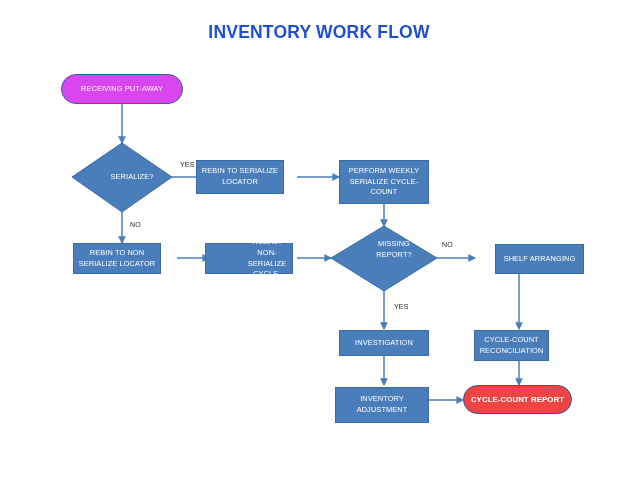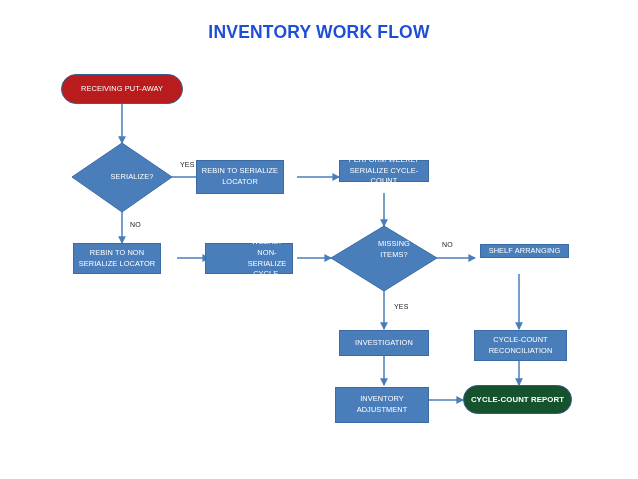--- a/index.html
+++ b/index.html
@@ -44,26 +44,26 @@
     font-size: 7.4px;
     line-height: 1.45;
     padding: 2px 4px;
     letter-spacing: 0.1px;
   }
   .node.process {
     background: #4a7ebb;
     border: 1px solid #3b6ba5;
   }
   .node.terminator {
-    background: #b91c1c;
+    background: #d946ef;
     border: 1.3px solid #34618f;
     border-radius: 999px;
   }
   .node.terminator.strong {
-    background: #14532d;
+    background: #ef4444;
     border: 1.8px solid #2f5c8c;
     font-weight: bold;
     font-size: 7.8px;
   }
   .node.decision {
     background: transparent;
     border: none;
     color: #ffffff;
   }
   .decision-label {
@@ -131,46 +131,46 @@
   </div>
 
   <div class="node decision" style="left:72px; top:160px; width:100px; height:34px;">
     <span class="decision-label">SERIALIZE?</span>
   </div>
 
   <div class="node process" style="left:196px; top:160px; width:88px; height:34px;">
     <span>REBIN TO SERIALIZE LOCATOR</span>
   </div>
 
-  <div class="node process" style="left:339px; top:160px; width:90px; height:22px;">
+  <div class="node process" style="left:339px; top:160px; width:90px; height:44px;">
     <span>PERFORM WEEKLY SERIALIZE CYCLE-COUNT</span>
   </div>
 
   <div class="node process" style="left:73px; top:243px; width:88px; height:31px;">
     <span>REBIN TO NON SERIALIZE LOCATOR</span>
   </div>
 
   <div class="node process" style="left:205px; top:243px; width:88px; height:31px;padding-left:40px;">
     <span>PERFORM WEEKLY NON-SERIALIZE CYCLE-COUNT</span>
   </div>
 
   <div class="node decision" style="left:340px; top:232px; width:88px; height:36px; flex-direction:column;">
     <span class="decision-label">MISSING</span>
-    <span class="decision-label">ITEMS?</span>
+    <span class="decision-label">REPORT?</span>
   </div>
 
-  <div class="node process" style="left:480px; top:244px; width:89px; height:14px;">
+  <div class="node process" style="left:495px; top:244px; width:89px; height:30px;">
     <span>SHELF ARRANGING</span>
   </div>
 
   <div class="node process" style="left:339px; top:330px; width:90px; height:26px;">
     <span>INVESTIGATION</span>
   </div>
 
-  <div class="node process" style="left:474px; top:330px; width:93px; height:31px;">
+  <div class="node process" style="left:474px; top:330px; width:75px; height:31px;">
     <span>CYCLE-COUNT RECONCILIATION</span>
   </div>
 
   <div class="node process" style="left:335px; top:387px; width:94px; height:36px;">
     <span>INVENTORY ADJUSTMENT</span>
   </div>
 
   <div class="node terminator strong" style="left:463px; top:385px; width:109px; height:29px;">
     <span>CYCLE-COUNT REPORT</span>
   </div>

